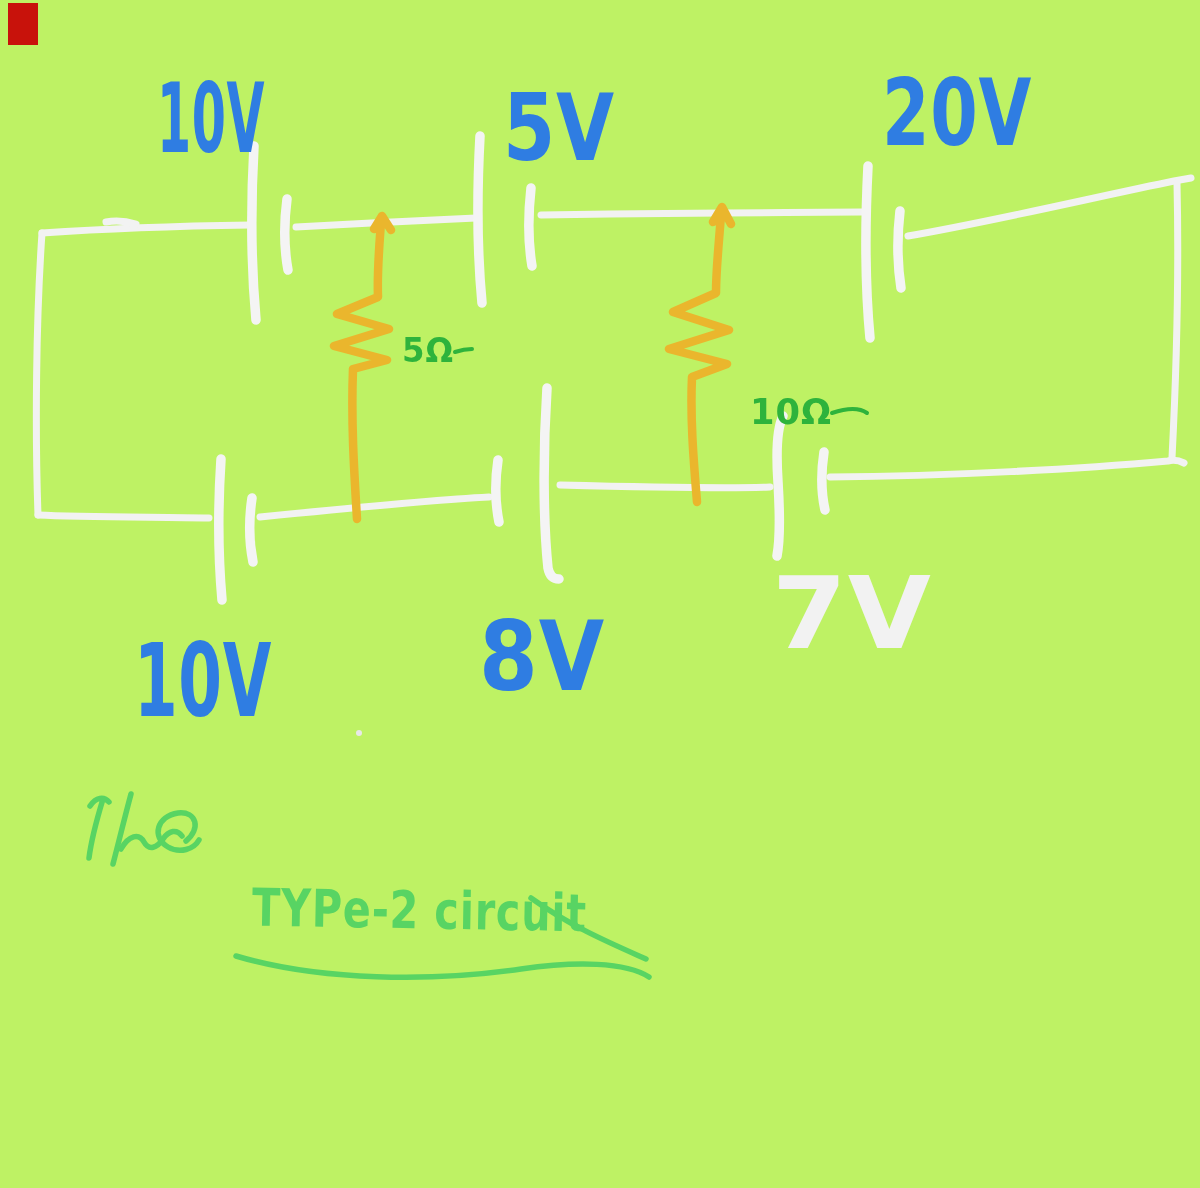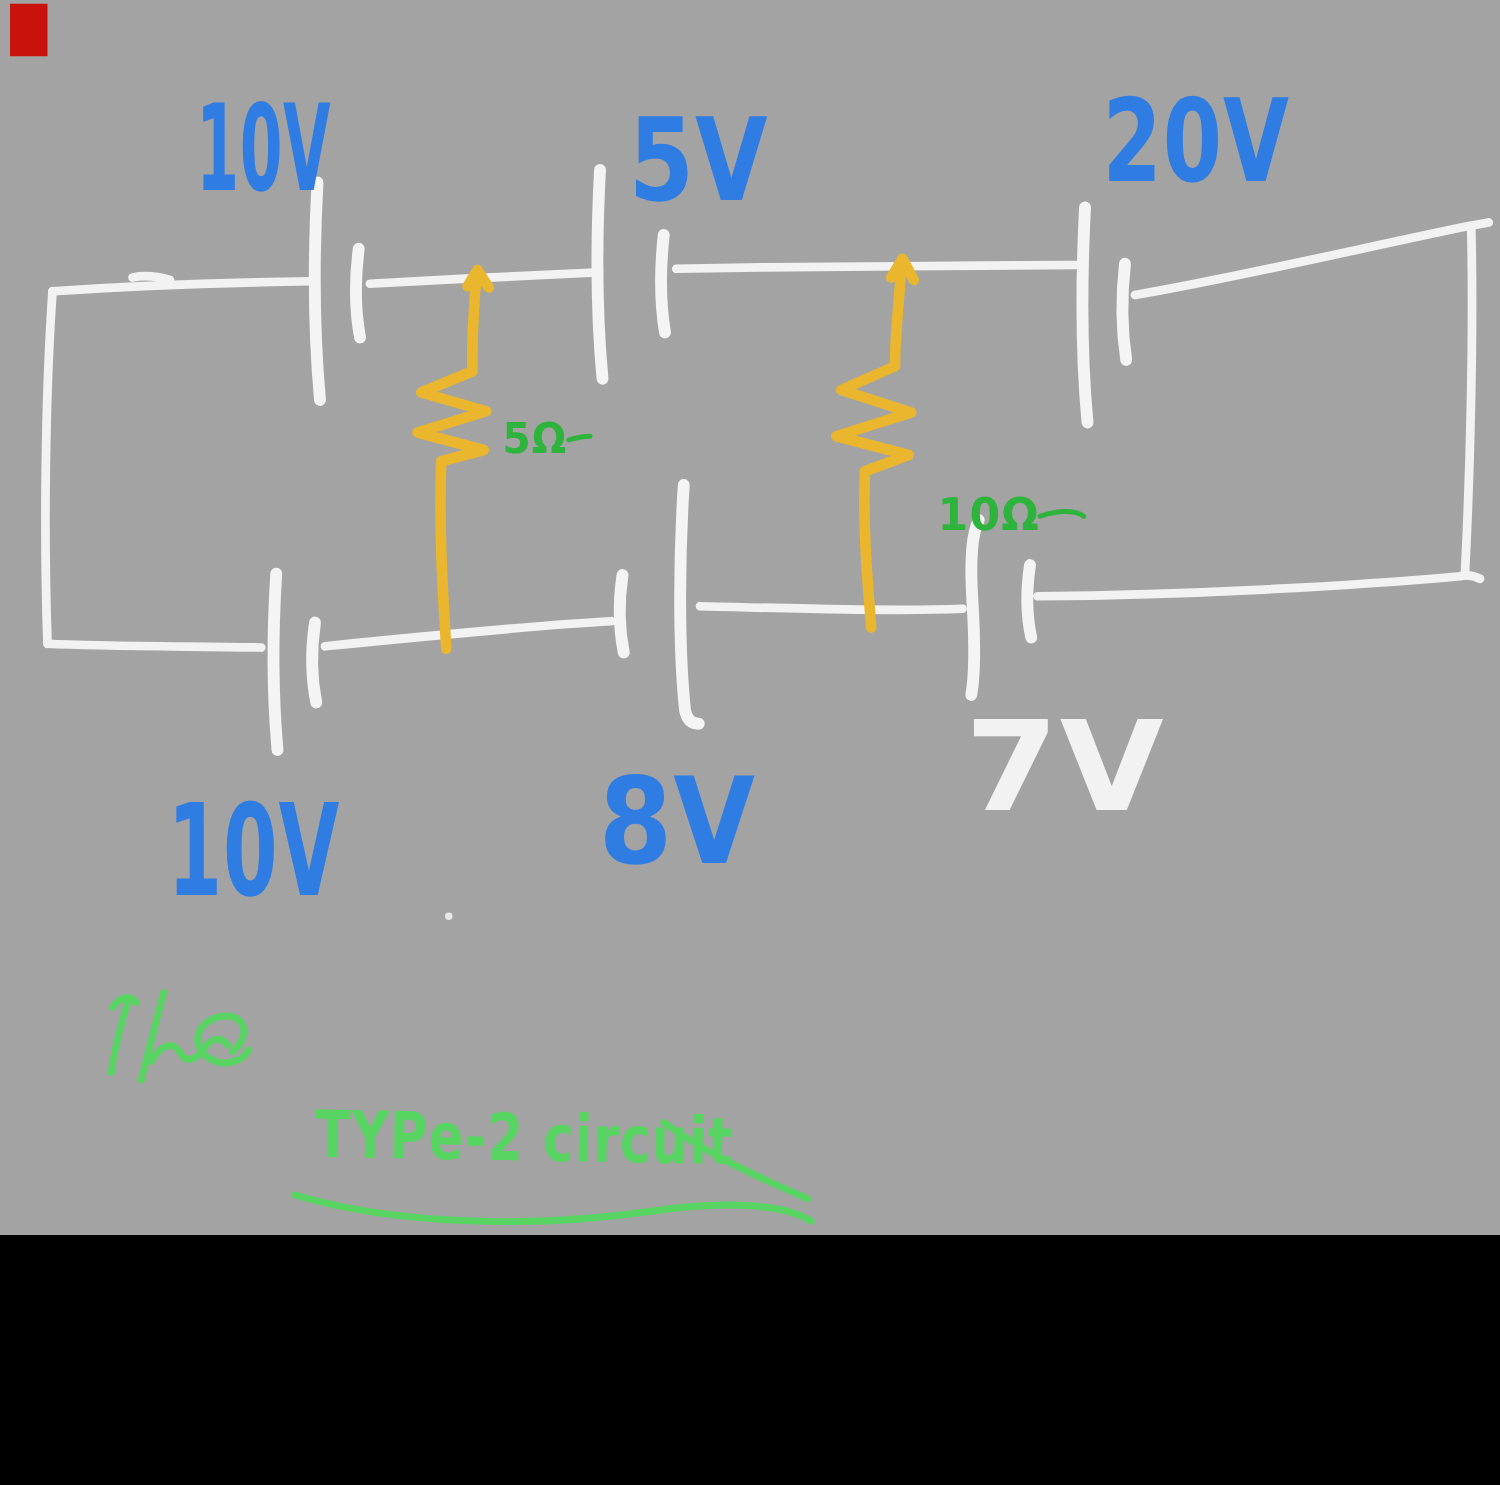--- a/index.html
+++ b/index.html
@@ -1,18 +1,18 @@
 <!DOCTYPE html>
 <html><head>
 <meta charset="utf-8">
 <style>
   html,body{margin:0;padding:0;background:#000;}
   .stage{
-    position:relative;width:1200px;height:988px;
-    background:#a3a3a3;overflow:hidden;
+    position:relative;width:1200px;height:1188px;
+    background:#bef264;overflow:hidden;
     font-family:"DejaVu Sans",sans-serif;
   }
   .stage svg{position:absolute;left:0;top:0;width:1200px;height:1188px;display:block;}
   .ink{fill:none;stroke-linecap:round;stroke-linejoin:round;}
   .w-wire{stroke:#f2f2f2;stroke-width:7;}
   .w-plate{stroke:#f4f4f4;stroke-width:9.5;}
   .y-ink{stroke:#eab62d;stroke-width:8.5;}
   .g-bright{stroke:#58d463;stroke-width:5.5;}
   .t{font-weight:bold;letter-spacing:1px;}
   .t-blue{fill:#2f7de2;}

